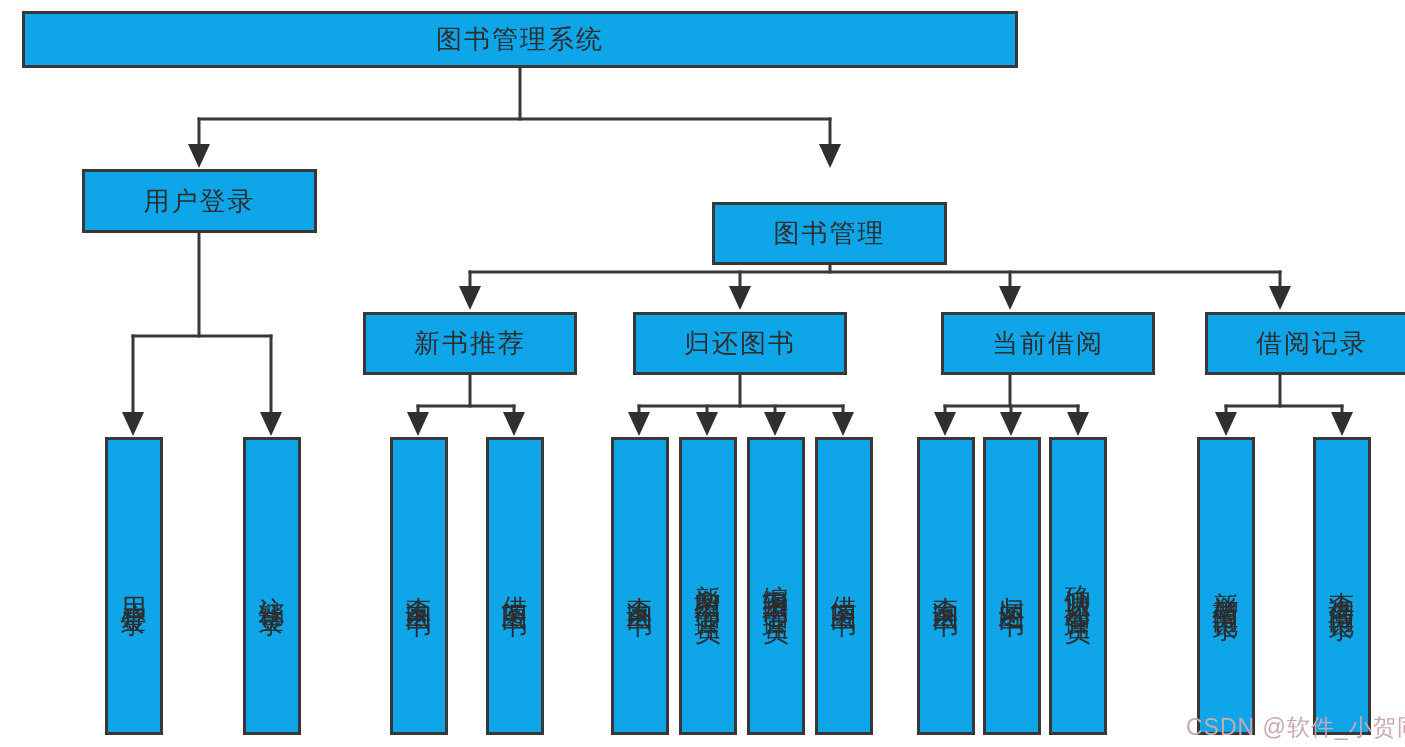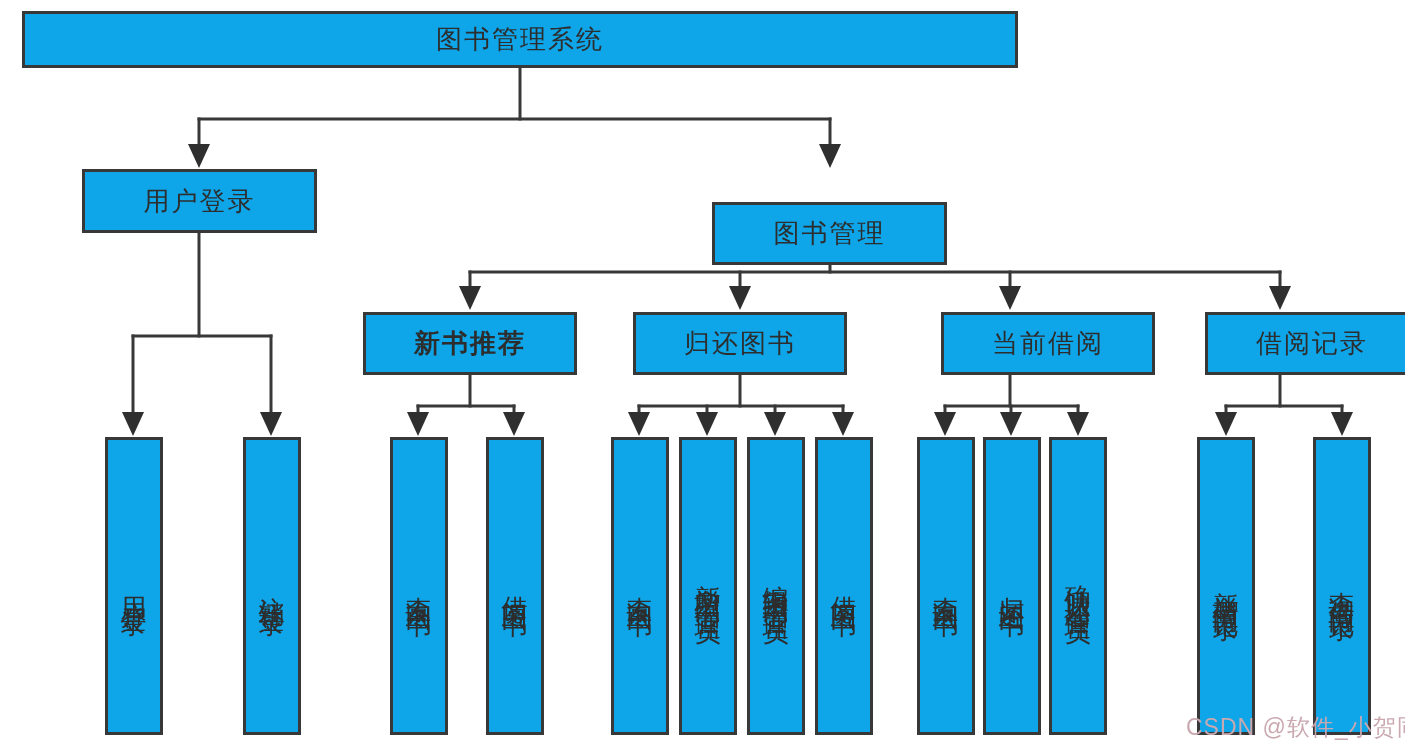--- a/index.html
+++ b/index.html
@@ -21,21 +21,21 @@
     font-size:26px;letter-spacing:5px;line-height:1;color:#2d2d2d;
     white-space:nowrap;
   }
   
   #b-root{left:22px;top:11px;width:996px;height:57px;}
   
   #b-user-login{left:82px;top:169px;width:235px;height:64px;}
   #b-book-mgmt{left:712px;top:170px;width:235px;height:63px;margin-top:32px;}
   
   .lvl2{top:312px;width:214px;height:63px;}
-  #b-new-book{left:363px;font-weight:bold;}
+  #b-new-book{left:363px;}
   #b-book-borrow{left:633px;}
   #b-cur-borrow{left:903px;margin-left:38px;}
   #b-borrow-rec{left:1173px;margin-left:32px;}
   
   .leaf{top:437px;width:58px;height:298px;}
   #b-leaf-a1{left:105px;}  #b-leaf-a2{left:243px;}
   #b-leaf-b1{left:390px;}  #b-leaf-b2{left:486px;}
   #b-leaf-c1{left:611px;}  #b-leaf-c2{left:679px;}
   #b-leaf-c3{left:747px;}  #b-leaf-c4{left:815px;}
   #b-leaf-d1{left:917px;}  #b-leaf-d2{left:983px;}  #b-leaf-d3{left:1049px;}

